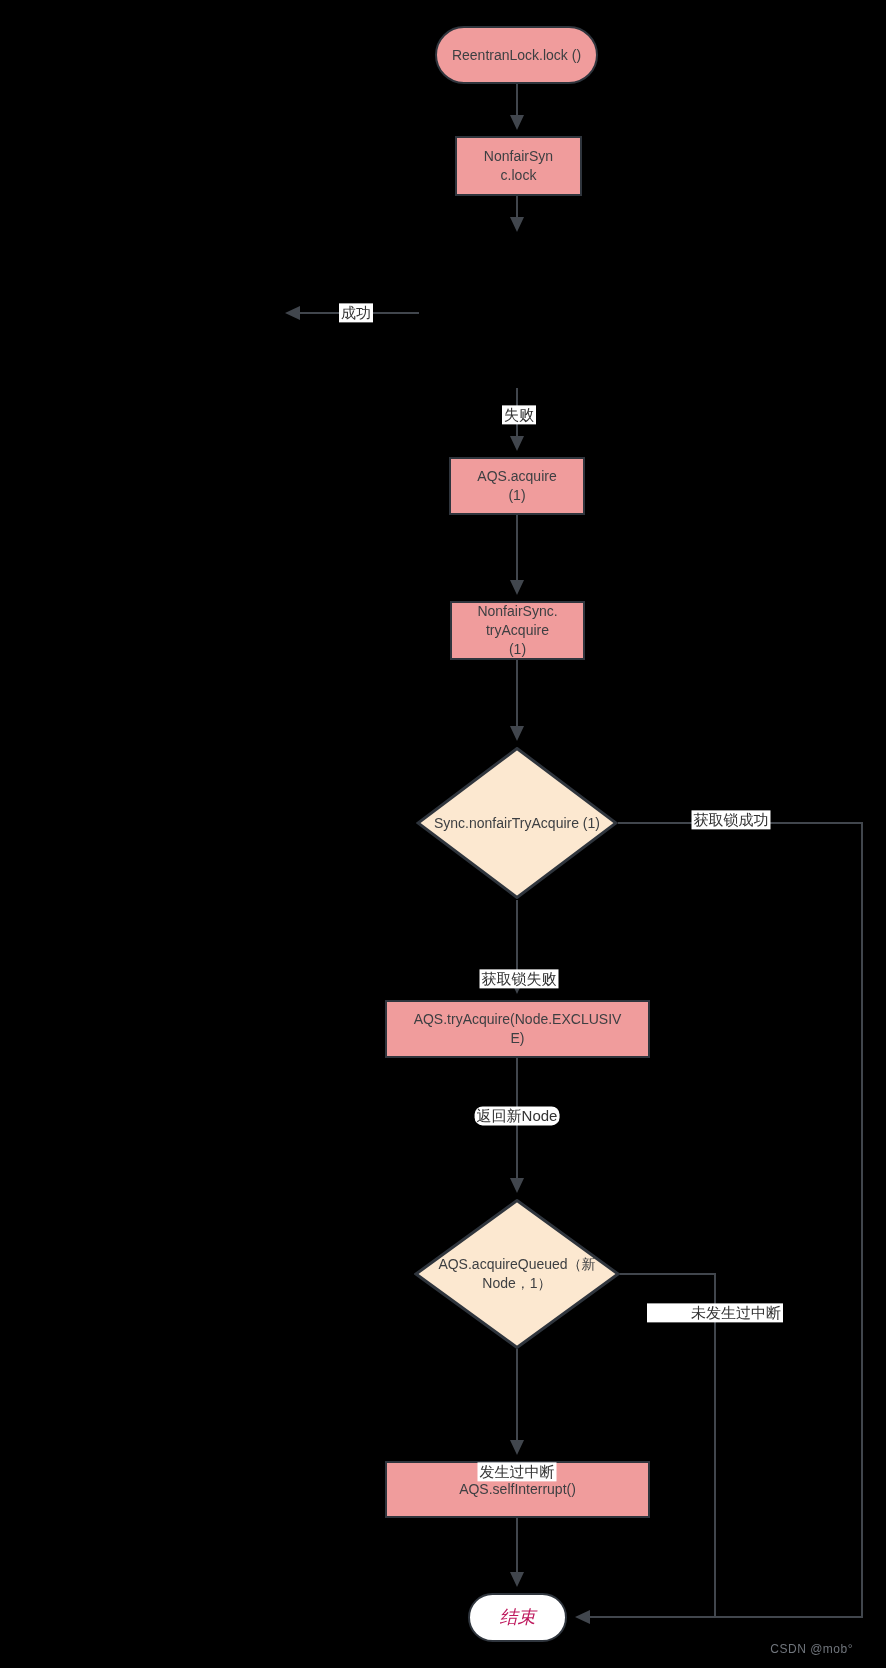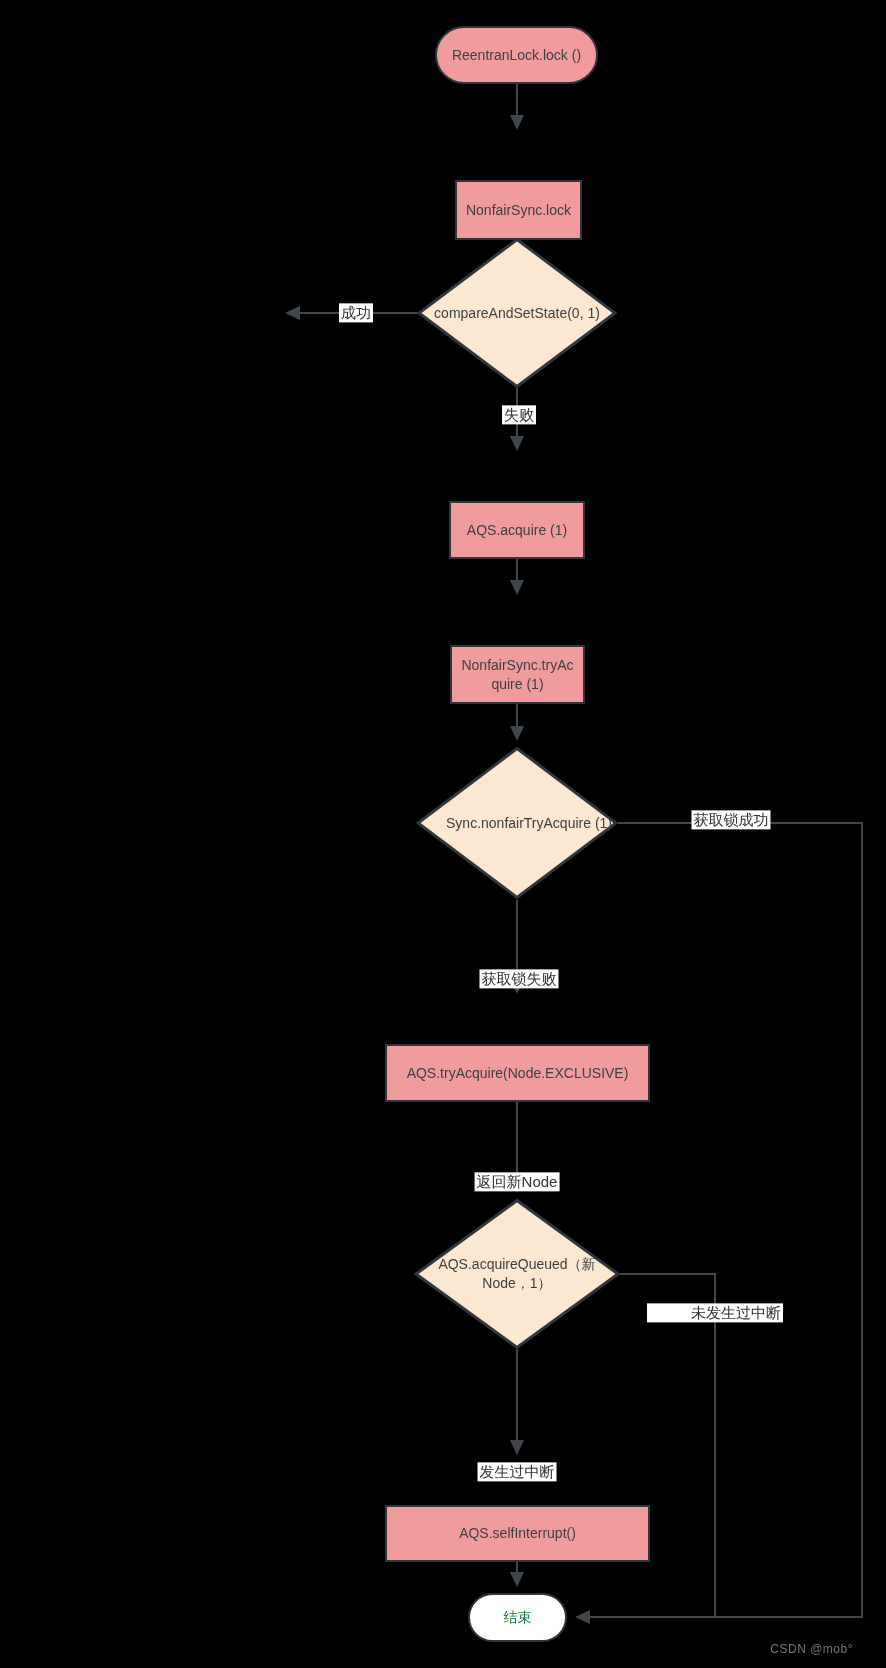--- a/index.html
+++ b/index.html
@@ -27,34 +27,34 @@
     align-items: center;
     justify-content: center;
     text-align: center;
     color: #3d3f42;
     font-size: 14px;
     line-height: 1.35;
   }
   .process {
     background: #f09c9c;
     border: 2.5px solid #2f353d;
-    padding: 2px 6px;
+    padding: 2px 24px;
     word-break: break-all;
-    margin-top: 44px;
   }
   .terminator {
     background: #f09c9c;
     border: 2.5px solid #2f353d;
     border-radius: 29px;
   }
   .terminator.end {
     background: #ffffff;
     border-radius: 25px;
-    font-size: 14px;
-    color: #15803d;
+    font-size: 18px;
+    color: #be185d;
+    font-style: italic;
   }
   .decision {
     background: transparent;
     border: none;
   }
   .decision svg {
     position: absolute;
     left: 0; top: 0;
     width: 100%; height: 100%;
   }
@@ -113,41 +113,35 @@
   </svg>
 
   <div class="node terminator" style="left:435px; top:26px; width:163px; height:58px;">
     <span>ReentranLock.lock ()</span>
   </div>
 
   <div class="node process" style="left:455px; top:136px; width:127px; height:60px;">
     <span>NonfairSync.lock</span>
   </div>
 
-  <div class="node decision" style="left:417px; top:238px; width:200px; height:150px;">
-    <svg viewBox="0 0 200 150">
-      <polygon points="100,1.5 198,75 100,148.5 2,75" fill="#fce8d0" stroke="#2f353d" stroke-width="3"></polygon>
-    </svg>
-    <div class="diamond-text">compareAndSetState(0, 1)</div>
-  </div>
 
 
   <div class="node process" style="left:449px; top:457px; width:136px; height:58px;">
     <span>AQS.acquire (1)</span>
   </div>
 
   <div class="node process" style="left:450px; top:601px; width:135px; height:59px;">
     <span>NonfairSync.tryAcquire (1)</span>
   </div>
 
   <div class="node decision" style="left:416px; top:747px; width:202px; height:152px;">
     <svg viewBox="0 0 202 152">
       <polygon points="101,1.5 200,76 101,150.5 2,76" fill="#fce8d0" stroke="#2f353d" stroke-width="3"></polygon>
     </svg>
-    <div class="diamond-text" style="width:190px;text-align:right;">Sync.nonfairTryAcquire (1)</div>
+    <div class="diamond-text" style="width:190px;">Sync.nonfairTryAcquire (1)</div>
   </div>
 
   <div class="node process" style="left:385px; top:1000px; width:265px; height:58px;">
     <span>AQS.tryAcquire(Node.EXCLUSIVE)</span>
   </div>
 
   <div class="node decision" style="left:414px; top:1199px; width:206px; height:150px;">
     <svg viewBox="0 0 206 150">
       <polygon points="103,1.5 204,75 103,148.5 2,75" fill="#fce8d0" stroke="#2f353d" stroke-width="3"></polygon>
     </svg>
@@ -159,19 +153,19 @@
   </div>
 
   <div class="node terminator end" style="left:468px; top:1593px; width:99px; height:49px;">
     <span>结束</span>
   </div>
 
   <div class="edge-label" style="left:356px; top:313px;">成功</div>
   <div class="edge-label" style="left:519px; top:415px;">失败</div>
   <div class="edge-label" style="left:731px; top:820px;">获取锁成功</div>
   <div class="edge-label" style="left:519px; top:979px;">获取锁失败</div>
-  <div class="edge-label" style="left:517px; top:1182px;">返回新Node</div>
+  <div class="edge-label" style="left:517px; top:1116px;border-radius:8px;">返回新Node</div>
   <div class="edge-label" style="left:715px; top:1313px;padding-left:44px;">未发生过中断</div>
   <div class="edge-label" style="left:517px; top:1472px;">发生过中断</div>
 
   <div class="watermark">CSDN @mob°</div>
 
 </div>
 
 </body></html>

